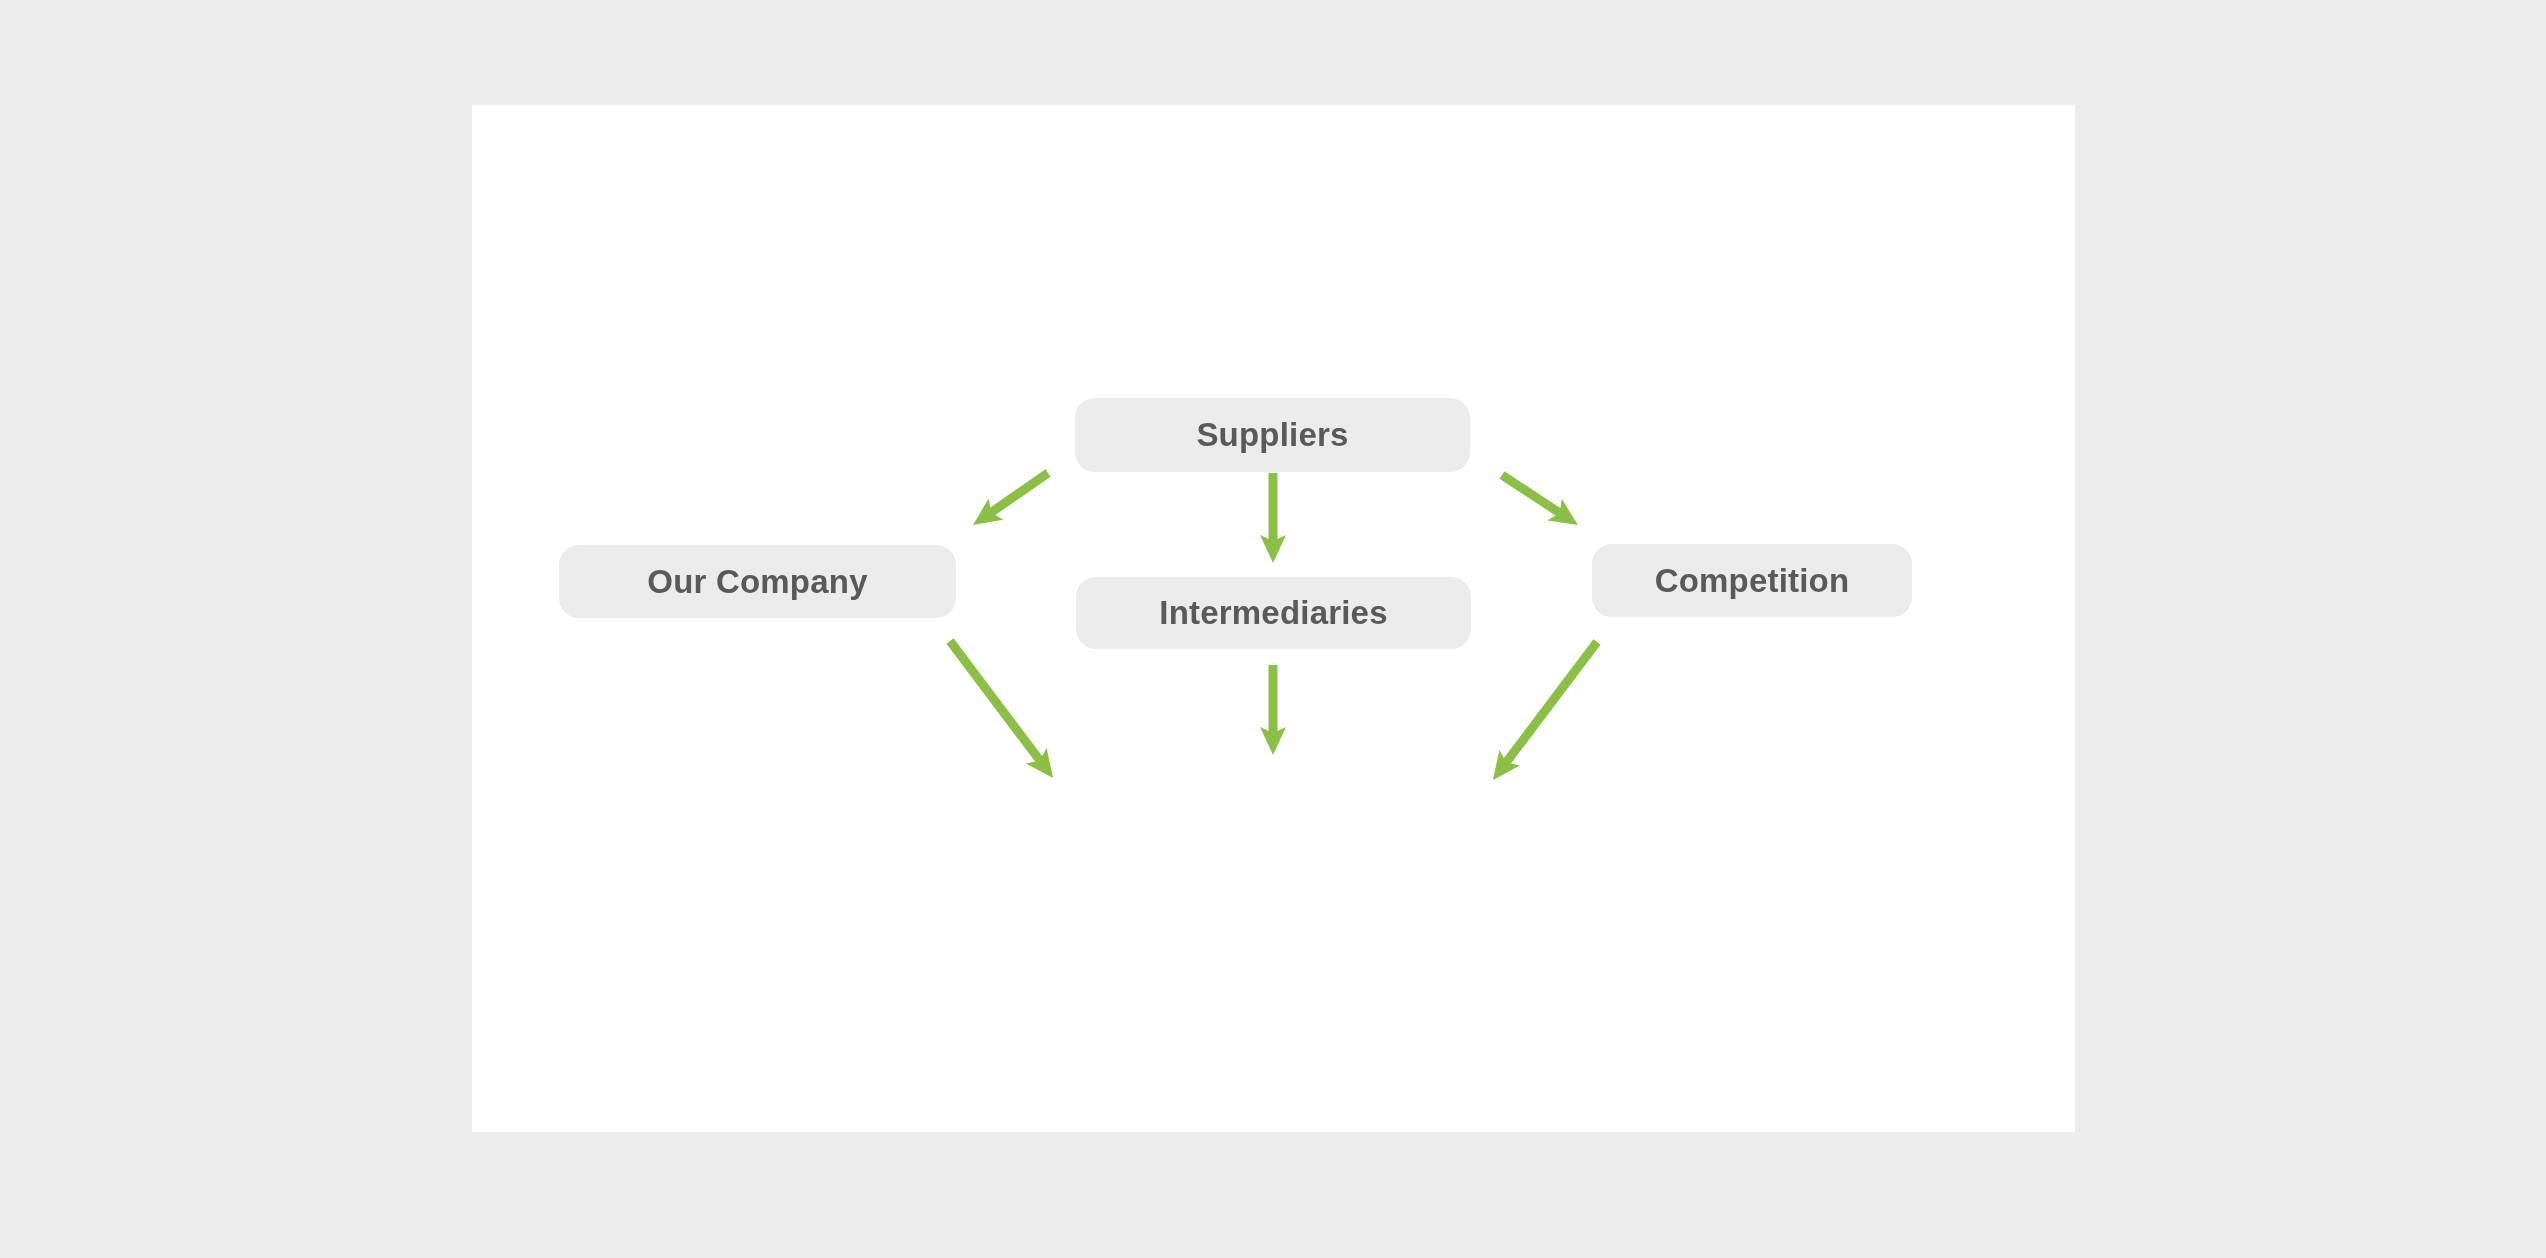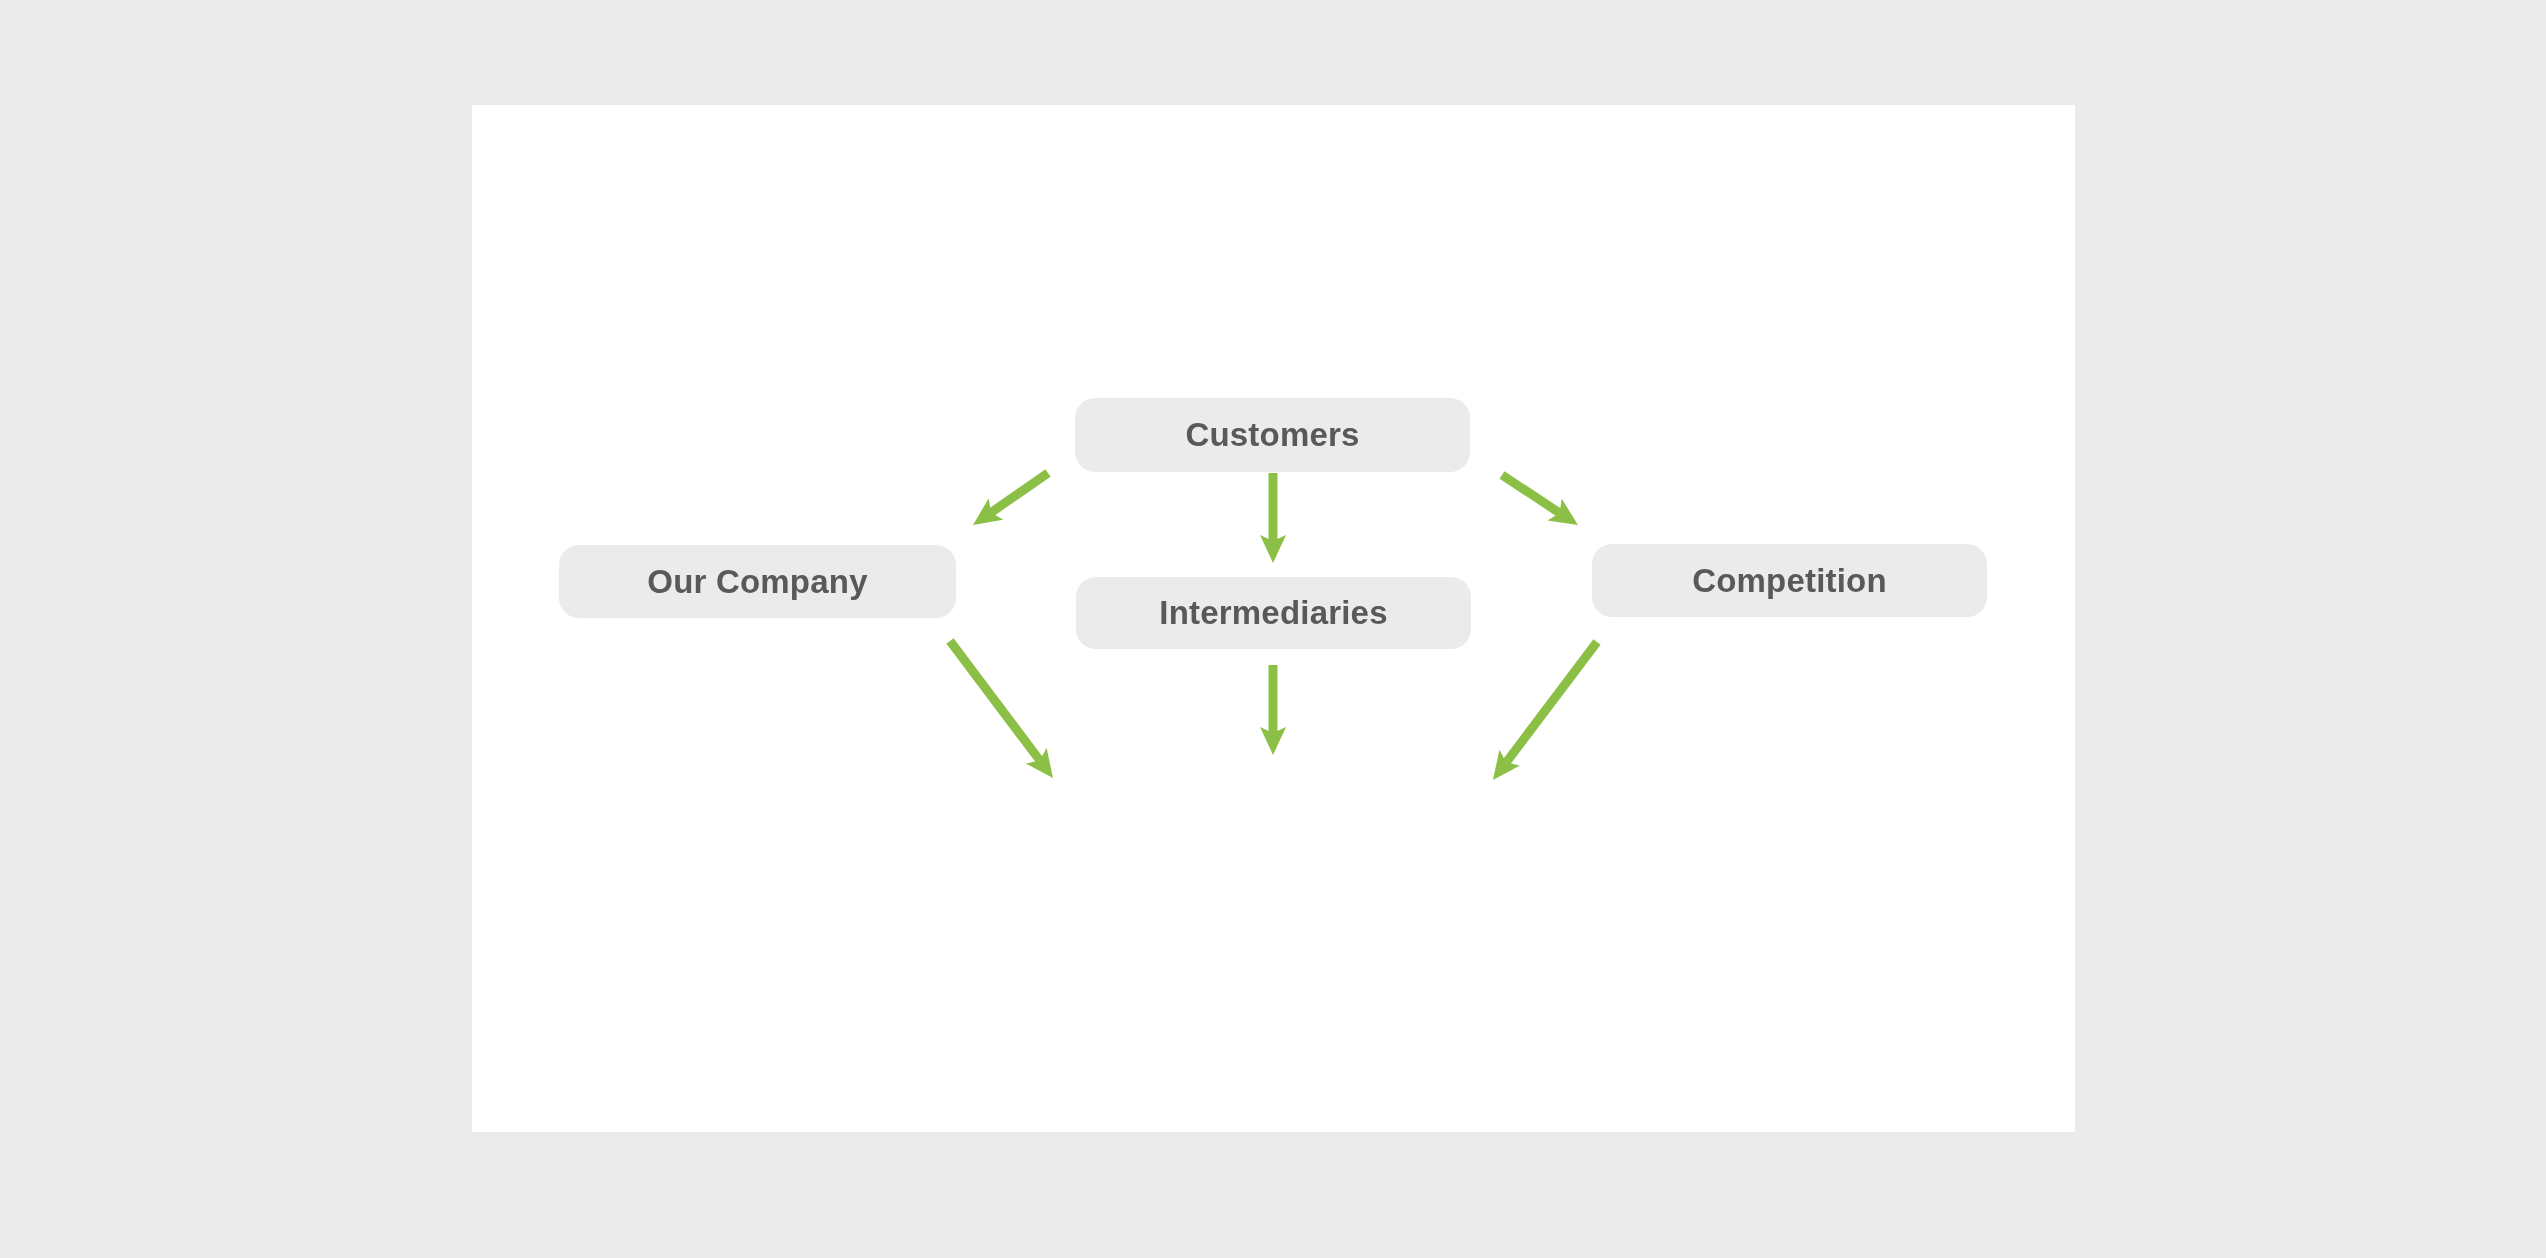--- a/index.html
+++ b/index.html
@@ -29,21 +29,21 @@
     background: var(--node-fill);
     border-radius: 20px;
     color: var(--node-text);
     font-size: 33px;
     font-weight: bold;
     letter-spacing: 0.2px;
     white-space: nowrap;
   }
   .node-suppliers      { left: 603px;  top: 293px; width: 395px; height: 74px; }
   .node-our-company    { left: 87px;   top: 440px; width: 397px; height: 73px; align-items: center; }
-  .node-competition    { left: 1120px; top: 439px; width: 395px; height: 73px; }
+  .node-competition    { left: 1120px; top: 439px; width: 320px; height: 73px; }
   .node-intermediaries { left: 604px;  top: 472px; width: 395px; height: 72px; text-align: right; }
   .node-customers      { left: 604px;  top: 682px; width: 395px; height: 72px; }
   .edges-layer {
     position: absolute; left: 0; top: 0;
     width: 1603px; height: 1027px;
     pointer-events: none;
   }
   .edge { stroke: var(--arrow); stroke-width: 9; fill: none; }
   .arrow-head { fill: var(--arrow); }
 </style>
@@ -61,21 +61,21 @@
       </defs>
       <line class="edge" x1="576" y1="368" x2="519.1" y2="407.5" marker-end="url(#ah)"></line>
       <line class="edge" x1="801" y1="368" x2="801" y2="436" marker-end="url(#ah)"></line>
       <line class="edge" x1="1030" y1="370" x2="1087.6" y2="407.9" marker-end="url(#ah)"></line>
       <line class="edge" x1="478" y1="536" x2="567.8" y2="655.4" marker-end="url(#ah)"></line>
       <line class="edge" x1="801" y1="560" x2="801" y2="628" marker-end="url(#ah)"></line>
       <line class="edge" x1="1125" y1="537" x2="1034.2" y2="657.4" marker-end="url(#ah)"></line>
     </svg>
 
     <div class="node node-suppliers">
-      <span>Customers</span>
+      <span>Suppliers</span>
     </div>
 
     <div class="node node-our-company">
       <span>Our Company</span>
     </div>
 
     <div class="node node-competition">
       <span>Competition</span>
     </div>
 

